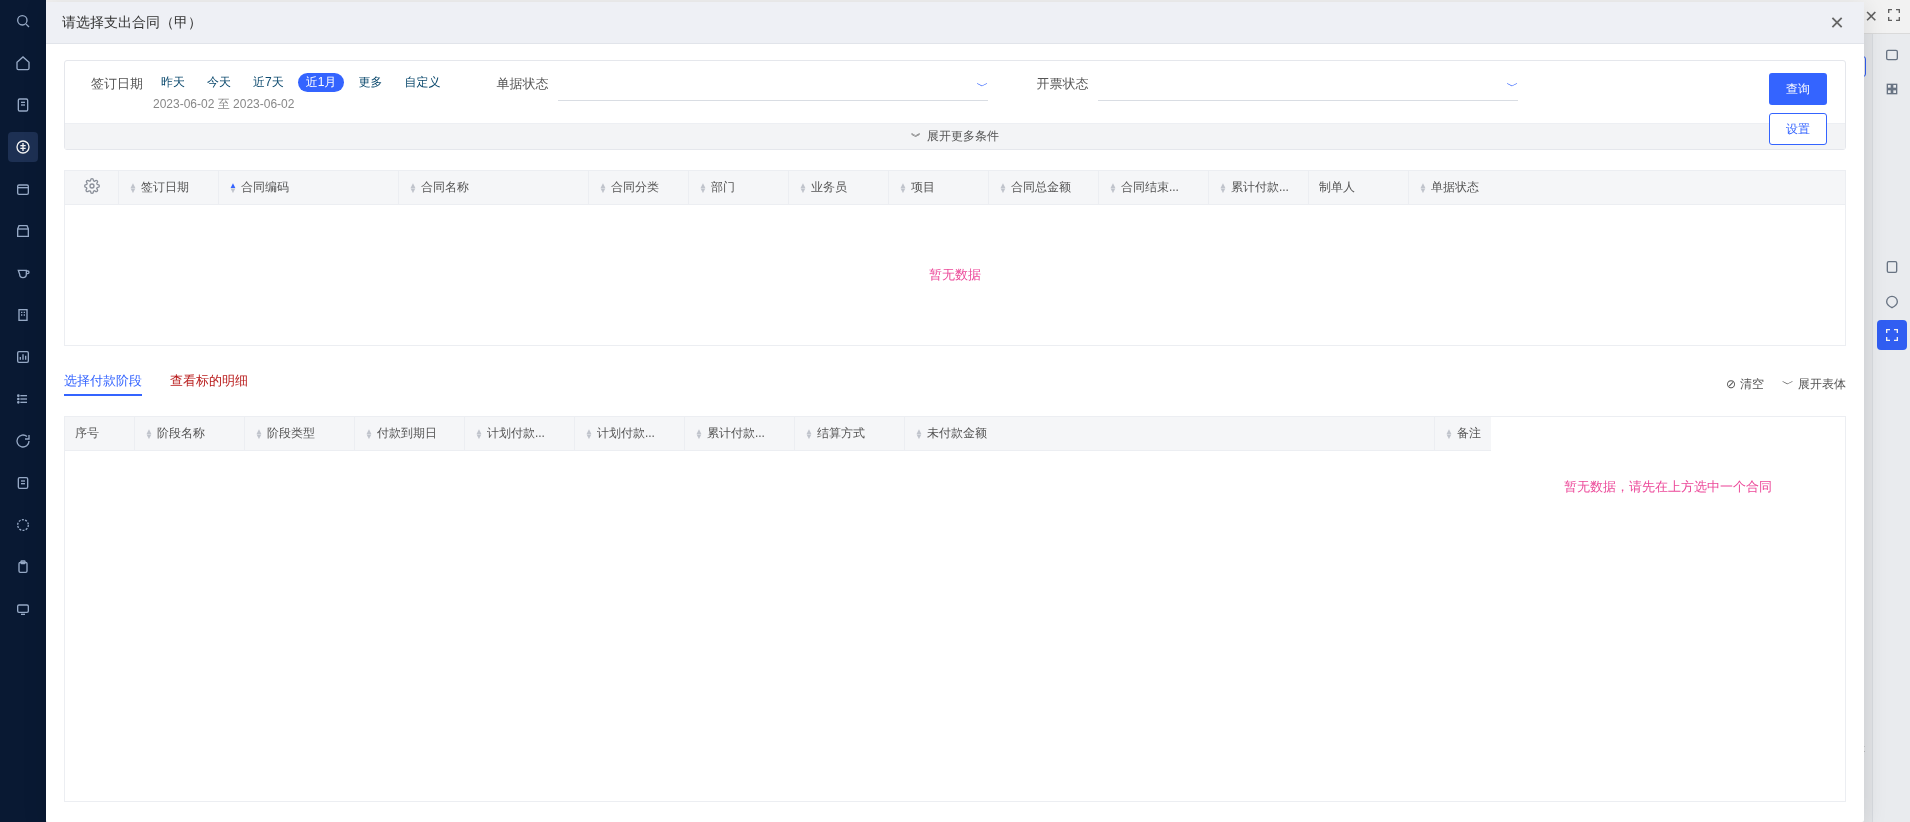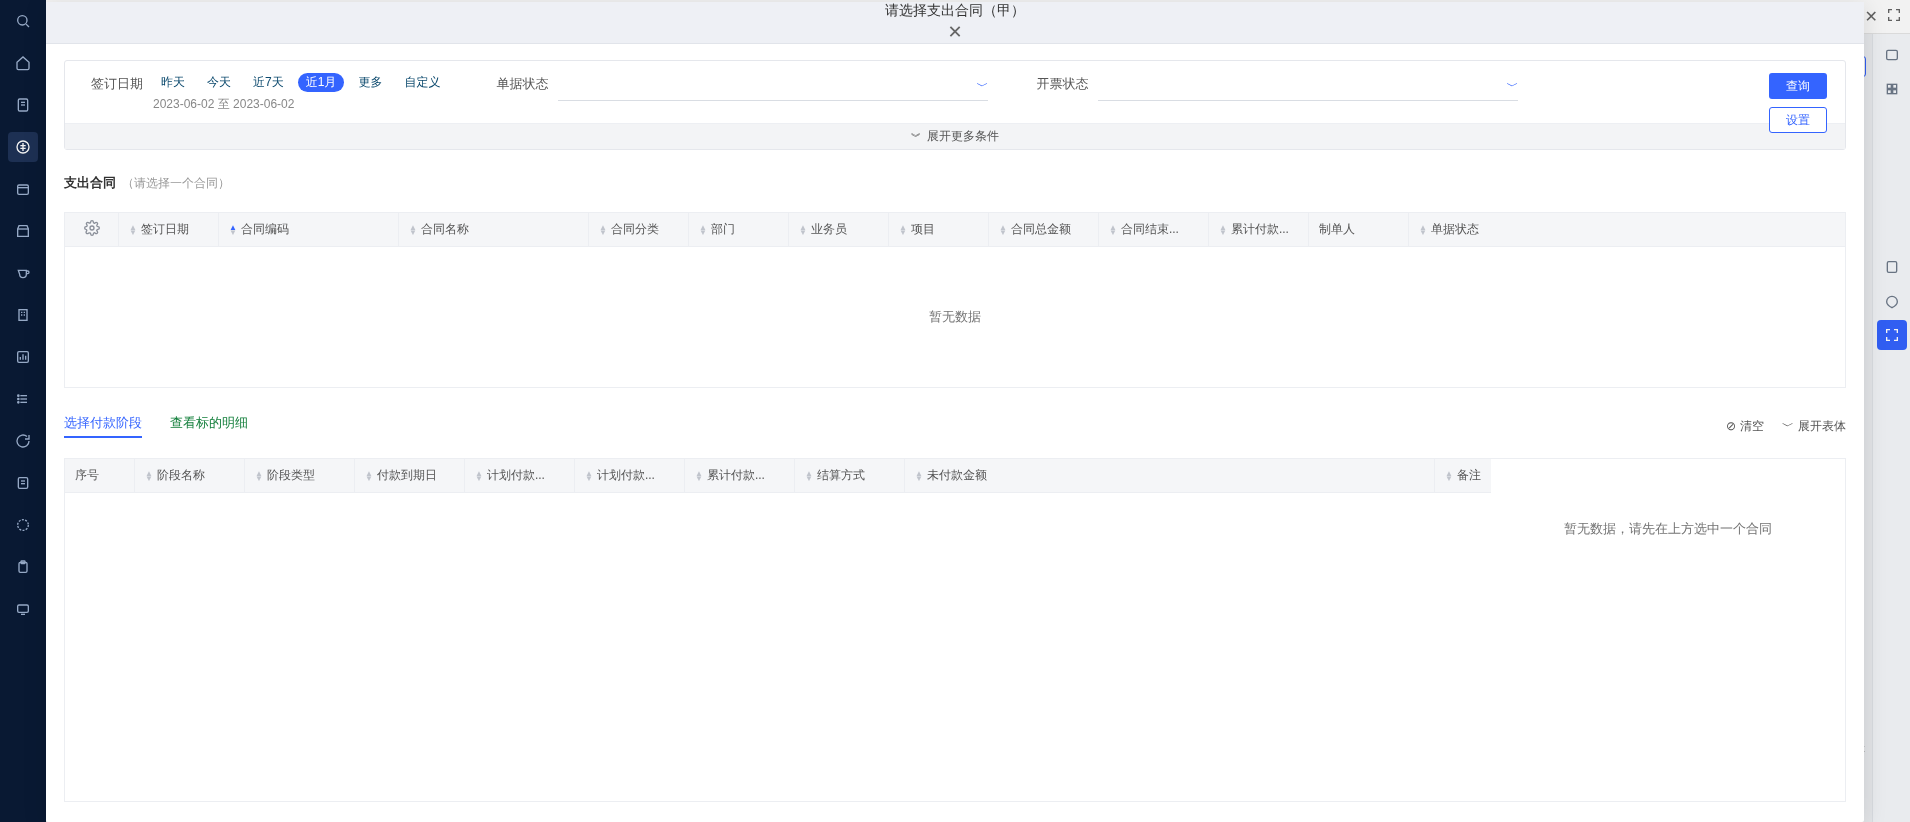--- a/index.html
+++ b/index.html
@@ -17,68 +17,68 @@
   .bg-right-rail { position:absolute; top:34px; right:0; width:38px; background:#f6f8fb; border-left:1px solid #e4e7ed; height:calc(100% - 34px); display:flex; flex-direction:column; align-items:center; padding-top:6px; gap:4px;}
   .bg-right-rail .r-item { width:30px; height:30px; display:flex; align-items:center; justify-content:center; color:#6e7a8a; border-radius:4px;}
   .bg-right-rail .r-item.active { background:#3464ff; color:#fff;}
 
   .bg-stray { position:absolute; right:44px; top:742px; color:#555; font-size:13px;}
   .bg-stray-pill { position:absolute; right:44px; top:56px; border:1px solid #3464ff; color:#3464ff; border-radius:3px; font-size:12px; padding:1px 6px; display:flex; align-items:center; gap:4px;}
 
   
   .modal-mask { position:absolute; inset:0; background:rgba(0,0,0,0.05); }
   .modal { position:absolute; left:46px; top:2px; right:46px; bottom:0; background:#fff; box-shadow:0 4px 24px rgba(0,0,0,.12); display:flex; flex-direction:column; border-radius:2px; }
-  .modal-header { height:42px; background:#eef0f5; display:flex; align-items:center; justify-content:space-between; padding:0 16px; border-bottom:1px solid #e1e4ea;flex-direction:column;}
+  .modal-header { height:42px; background:#eef0f5; display:flex; align-items:center; justify-content:space-between; padding:0 16px; border-bottom:1px solid #e1e4ea;}
   .modal-title { font-size:14px; color:#333; font-weight:500;}
   .modal-close { width:22px; height:22px; color:#666; cursor:pointer; display:flex; align-items:center; justify-content:center; font-size:18px;}
 
   .modal-body { flex:1; overflow:auto; padding:16px 18px 20px; display:flex; flex-direction:column; gap:20px;}
 
   
   .filter-card { border:1px solid #e5e7ec; border-radius:3px; padding:12px 18px 0; position:relative; }
   .filter-row { display:flex; align-items:flex-start; gap:40px; }
   .filter-item { display:flex; align-items:flex-start; gap:10px; }
   .filter-label { min-width:60px; text-align:right; color:#555; padding-top:2px; white-space:nowrap;}
 
   .date-quick { display:flex; gap:6px; flex-wrap:wrap; align-items:center;}
   .date-pill { padding:1px 8px; border-radius:10px; cursor:pointer; color:#0c4a6e; font-size:12px;}
   .date-pill.active { background:#3464ff; color:#fff; }
   .date-range { margin-top:4px; font-size:12px; color:#888;}
 
   .select-box { min-width:430px; height:28px; border-bottom:1px solid #d9dde3; display:flex; align-items:center; justify-content:flex-end; color:#3464ff; cursor:pointer; }
   .select-box .chev { font-size:12px; color:#3464ff; }
 
   .filter-actions { position:absolute; top:12px; right:18px; display:flex; flex-direction:column; gap:8px; align-items:stretch;}
-  .btn { height:26px; padding:0 16px; border-radius:3px; font-size:12px; cursor:pointer; display:inline-flex; align-items:center; justify-content:center; border:1px solid transparent;}
+  .btn { height:32px; padding:0 16px; border-radius:3px; font-size:12px; cursor:pointer; display:inline-flex; align-items:center; justify-content:center; border:1px solid transparent;}
   .btn-primary { background:#3464ff; color:#fff; }
   .btn-outline { background:#fff; color:#3464ff; border-color:#3464ff;}
 
   .expand-bar { margin:10px -18px 0; height:26px; background:#f3f4f6; display:flex; align-items:center; justify-content:center; gap:6px; cursor:pointer; color:#555; border-top:1px solid #edeff3; font-size:12px;}
   .expand-bar .chev { font-size:10px; }
 
   
   .section-title { display:flex; align-items:baseline; gap:6px; margin-top:4px;}
   .section-title .main { font-weight:600; }
   .section-title .hint { color:#999; font-size:12px;}
 
   
   .tbl-wrap { border:1px solid #eceef2; }
   .tbl-head { display:flex; background:#f5f6f8; height:34px; align-items:stretch; border-bottom:1px solid #eceef2;}
   .th { display:flex; align-items:center; gap:4px; padding:0 10px; color:#555; border-right:1px solid #eceef2; white-space:nowrap; overflow:hidden; font-size:12px;}
   .th:last-child { border-right:none; }
   .th .sort { display:flex; flex-direction:column; line-height:5px; font-size:8px; color:#c0c4cc;}
   .th .sort .up.active { color:#3464ff;}
   .th.icon-col { justify-content:center; padding:0;}
 
-  .tbl-empty { height:140px; display:flex; align-items:center; justify-content:center; color:#737373; background:#fff;}
+  .tbl-empty { height:140px; display:flex; align-items:center; justify-content:center; color:#ec4899; background:#fff;}
 
   
   .tabs-row { display:flex; align-items:center; justify-content:space-between; margin-top:6px;}
   .tabs { display:flex; gap:28px; }
-  .tab { padding-bottom:6px; cursor:pointer; color:#15803d; position:relative; font-size:13px;}
+  .tab { padding-bottom:6px; cursor:pointer; color:#b91c1c; position:relative; font-size:13px;}
   .tab.active { color:#3464ff; }
   .tab.active::after { content:""; position:absolute; left:0; right:0; bottom:0; height:2px; background:#3464ff;}
   .tabs-actions { display:flex; gap:18px; color:#555; font-size:12px;}
   .tabs-actions .act { display:flex; gap:4px; align-items:center; cursor:pointer;}
 
   
   .ico { width:16px; height:16px; display:inline-block;}
 </style>
 </head>
 <body>
@@ -287,24 +287,20 @@
         <button class="btn btn-primary">查询</button>
         <button class="btn btn-outline">设置</button>
       </div>
 
       <div class="expand-bar">
         <span class="chev">︾</span>
         <span>展开更多条件</span>
       </div>
     </div>
 
-    <div class="section-title">
-      <span class="main">支出合同</span>
-      <span class="hint">（请选择一个合同）</span>
-    </div>
 
     <div class="tbl-wrap">
       <div class="tbl-head">
         <div class="th icon-col" style="width:54px;">
           <span style="color:#8a8f99;">
             <svg class="ico" viewBox="0 0 24 24" fill="none" stroke="currentColor" stroke-width="2">
                 <circle cx="12" cy="12" r="3"></circle>
                 <path d="M19.4 15a1.7 1.7 0 0 0 .34 1.87l.06.06a2 2 0 1 1-2.83 2.83l-.06-.06a1.7 1.7 0 0 0-1.87-.34 1.7 1.7 0 0 0-1 1.56V21a2 2 0 1 1-4 0v-.09A1.7 1.7 0 0 0 8.96 19.4a1.7 1.7 0 0 0-1.87.34l-.6.06a2 2 0 1 1-2.83-2.83l.06-.06a1.7 1.7 0 0 0 .34-1.87 1.7 1.7 0 0 0-1.56-1H3a2 2 0 1 1 0-4h.09A1.7 1.7 0 0 0 4.6 8.96a1.7 1.7 0 0 0-.34-1.87l-.06-.06A2 2 0 1 1 7.03 4.2l.6.06a1.7 1.7 0 0 0 1.87.34H9a1.7 1.7 0 0 0 1-1.56V3a2 2 0 1 1 4 0v.09a1.7 1.7 0 0 0 1 1.56 1.7 1.7 0 0 0 1.87-.34l.06-.06a2 2 0 1 1 2.83 2.83l-.06.06a1.7 1.7 0 0 0-.34 1.87V9a1.7 1.7 0 0 0 1.56 1H21a2 2 0 1 1 0 4h-.09a1.7 1.7 0 0 0-1.56 1z"></path>
               </svg>
           </span>

